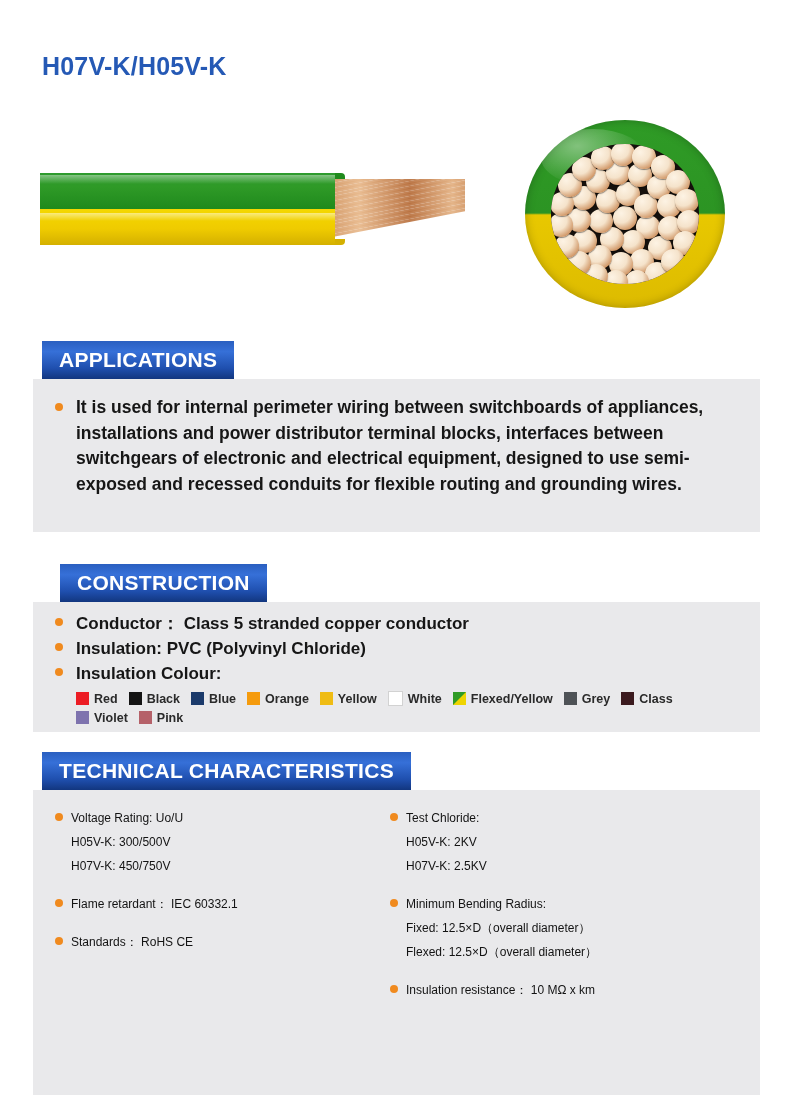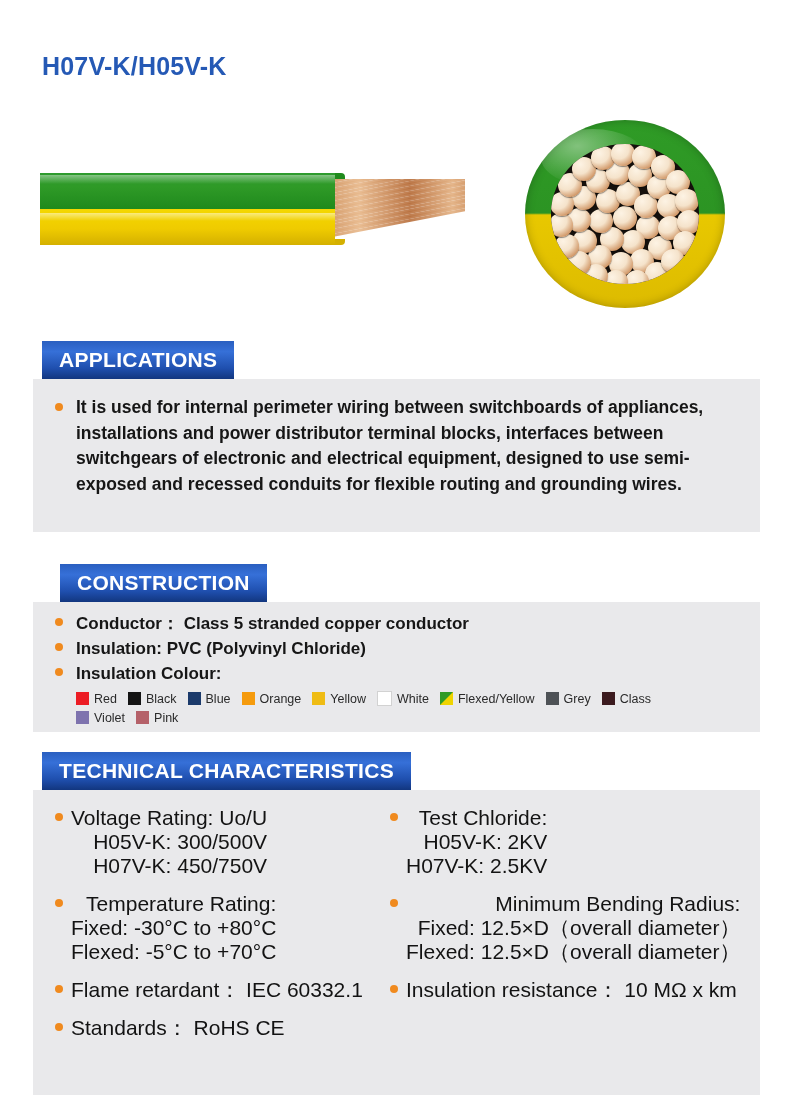--- a/index.html
+++ b/index.html
@@ -205,20 +205,21 @@
     align-items: center;
     width: 640px;
     margin-left: 21px;
     margin-top: 3px;
   }
   .color-item {
     display: flex;
     align-items: center;
     margin-right: 11px;
     height: 19px;
+    font-weight: bold;
   }
   .swatch {
     width: 13px;
     height: 13px;
     flex: 0 0 13px;
   }
   .swatch-label {
     font-size: 12.5px;
     color: #2a2a2a;
     margin-left: 5px;
@@ -236,25 +237,24 @@
   }
   .tech-block {
     display: flex;
     align-items: flex-start;
     margin-bottom: 14px;
   }
   .tech-lines {
     margin-left: 8px;
   }
   .tech-line {
-    font-size: 21px;
+    font-size: 12px;
     line-height: 24px;
     color: #131313;
     white-space: nowrap;
-    text-align: right;
   }
 </style>
 </head>
 <body>
 
 <div class="page-title">H07V-K/H05V-K</div>
 
 <div class="hero">
 
   <div class="cable">
@@ -426,28 +426,20 @@
           <div class="dot-sm"></div>
           <div class="tech-lines">
             <div class="tech-line">Voltage Rating: Uo/U</div>
             <div class="tech-line">H05V-K: 300/500V</div>
             <div class="tech-line">H07V-K: 450/750V</div>
           </div>
         </div>
         <div class="tech-block">
           <div class="dot-sm"></div>
           <div class="tech-lines">
-            <div class="tech-line">Temperature Rating:</div>
-            <div class="tech-line">Fixed: -30°C to +80°C</div>
-            <div class="tech-line">Flexed: -5°C to +70°C</div>
-          </div>
-        </div>
-        <div class="tech-block">
-          <div class="dot-sm"></div>
-          <div class="tech-lines">
             <div class="tech-line">Flame retardant： IEC 60332.1</div>
           </div>
         </div>
         <div class="tech-block">
           <div class="dot-sm"></div>
           <div class="tech-lines">
             <div class="tech-line">Standards： RoHS CE</div>
           </div>
         </div>
       </div>

